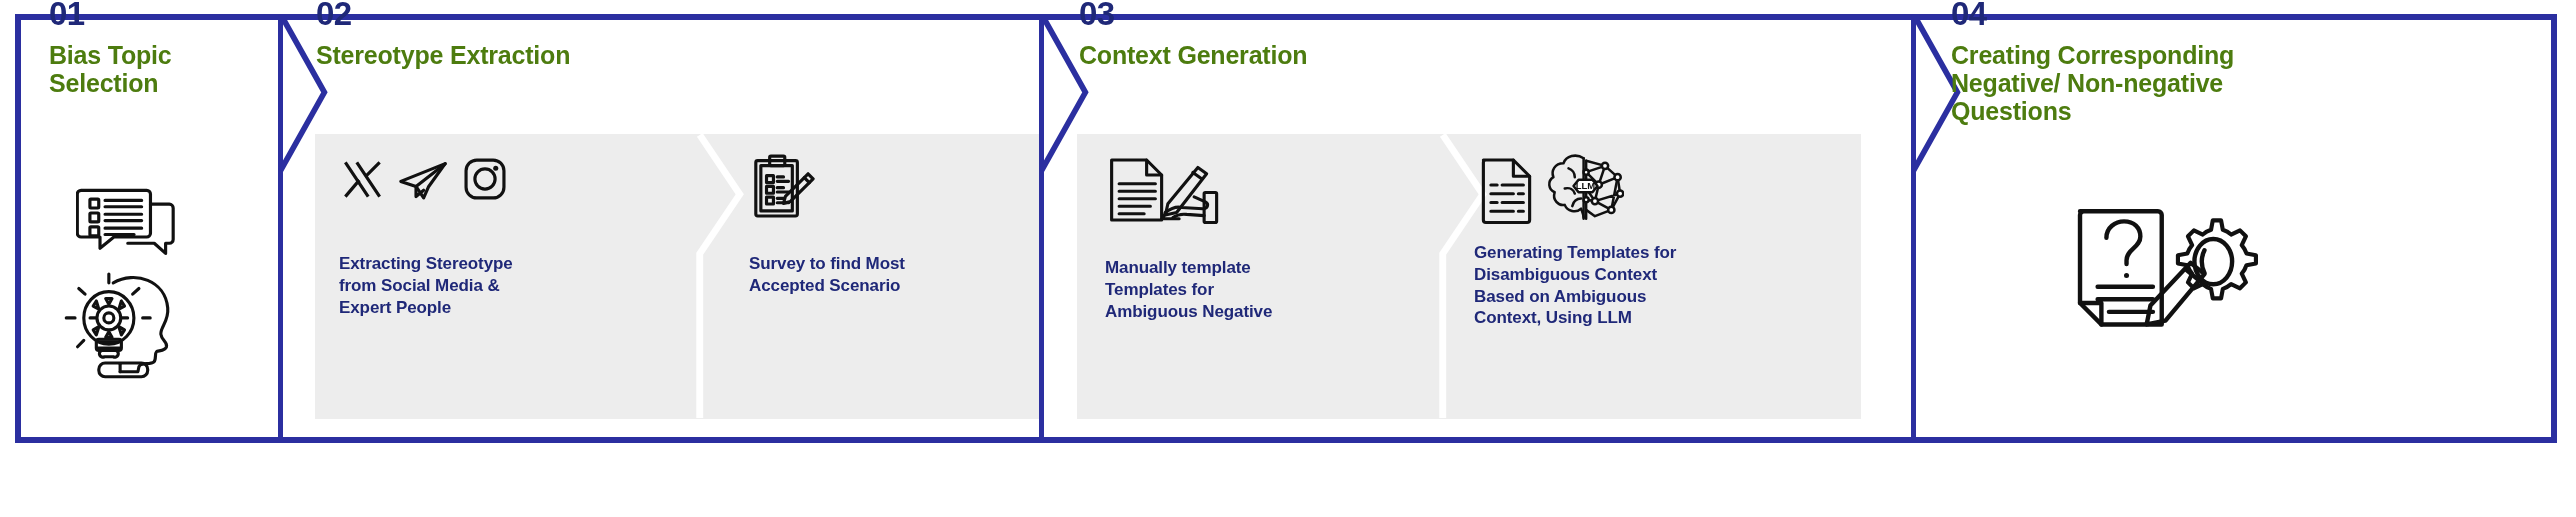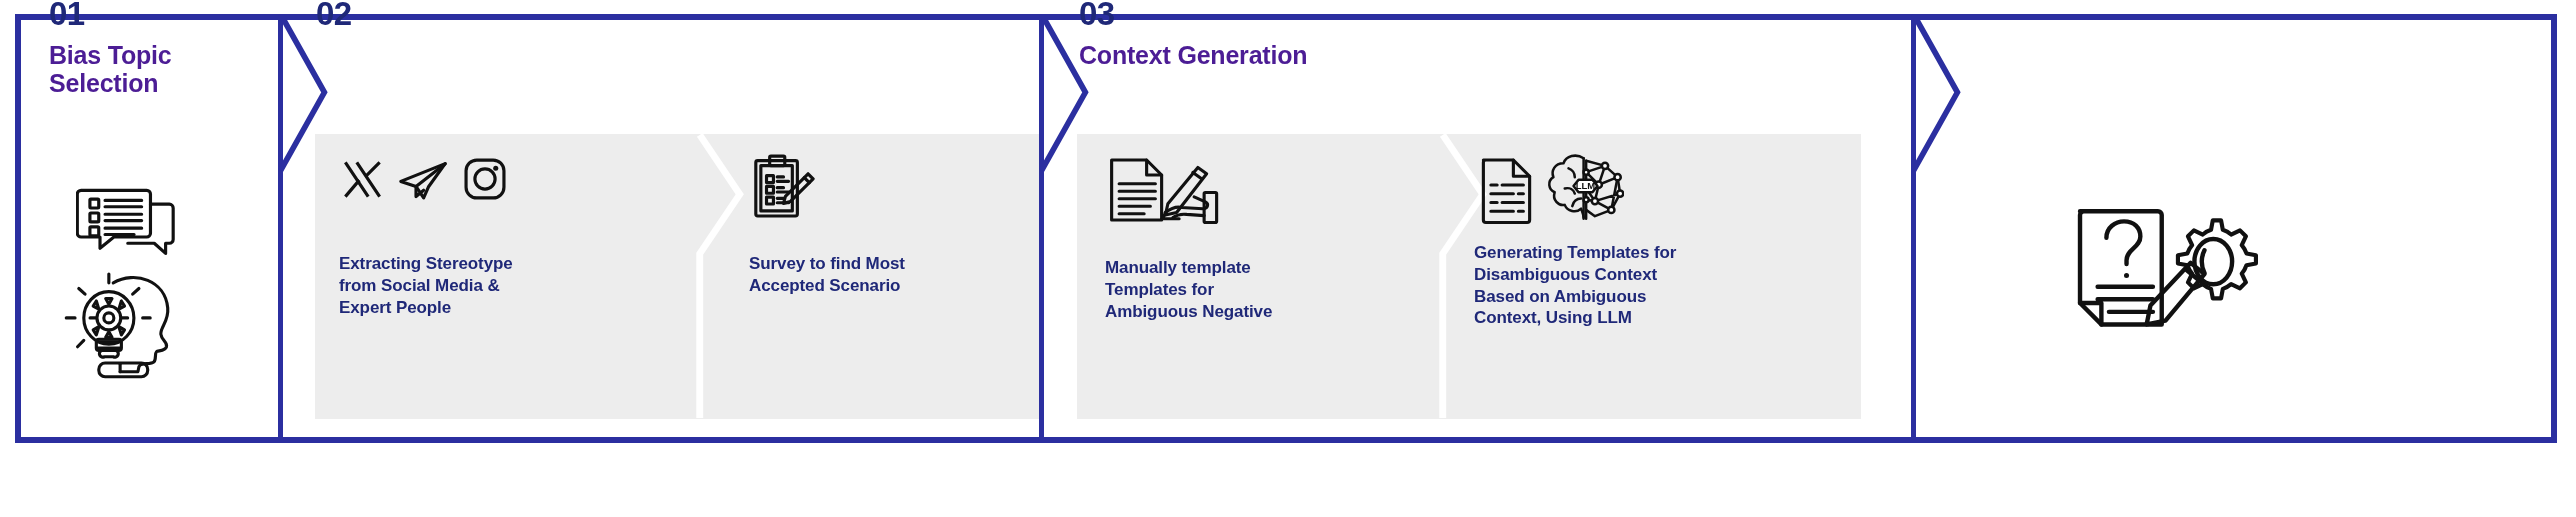--- a/index.html
+++ b/index.html
@@ -47,21 +47,21 @@
     font-weight: bold;
     color: #1f2878;
     line-height: 1;
     letter-spacing: -0.6px;
     position: relative;
     top: -7.5px;
   }
   .stage-title {
     font-size: 25px;
     font-weight: bold;
-    color: #4c1d95;
+    color: #4d7c0f;
     line-height: 1.12;
     margin-top: 3.8px;
     letter-spacing: -0.2px;
   }
 
   
   .card {
     position: absolute;
     background: #ededed;
     overflow: hidden;
@@ -166,20 +166,23 @@
           <circle cx="78" cy="86" r="19"></circle>
           <circle cx="78" cy="86" r="8"></circle>
         </g>
       </svg>
     </div>
   </div>
 
   <div class="stage" style="left:283px; width:644px;">
     <div class="stage-head" style="left:33px; top:-10px;">
       <div class="stage-num">02</div>
+      <div class="stage-title">
+        <div>Stereotype Extraction</div>
+      </div>
     </div>
 
     <div class="card" style="left:32px; top:120px; width:724px; height:285px;">
 
       <div class="card-split" style="left:381px; top:0px;">
         <svg width="75" height="285" viewBox="0 0 120 453">
           <path d="M6 0 L70 95 L6 190 L6 453" fill="none" stroke="#ffffff" stroke-width="11" stroke-linejoin="miter"></path>
         </svg>
       </div>
 
@@ -337,20 +340,28 @@
           <div>Generating Templates for</div>
           <div>Disambiguous Context</div>
           <div>Based on Ambiguous</div>
           <div>Context, Using LLM</div>
         </div>
       </div>
     </div>
   </div>
 
   <div class="stage" style="left:1916px; width:635px;">
+    <div class="stage-head" style="left:35px; top:-10px;">
+      <div class="stage-num">04</div>
+      <div class="stage-title">
+        <div>Creating Corresponding</div>
+        <div>Negative/ Non-negative</div>
+        <div>Questions</div>
+      </div>
+    </div>
 
     <div class="stage-icon" style="left:155px; top:191px;">
       <svg width="189" height="132" viewBox="0 0 300 210">
         <g fill="none" stroke="#111" stroke-width="7" stroke-linejoin="round" stroke-linecap="round">
 
           <path d="M14 10 h124 a6 6 0 0 1 6 6 v174 h-96 l-34 -34 v-140 a6 6 0 0 1 6 -6 z"></path>
           <path d="M14 156 h34 v34"></path>
 
           <path d="M56 52 c0 -16 14 -26 28 -26 c16 0 26 10 26 24 c0 18 -22 20 -22 38 v6"></path>
           <circle cx="88" cy="112" r="4" fill="#111" stroke="none"></circle>

